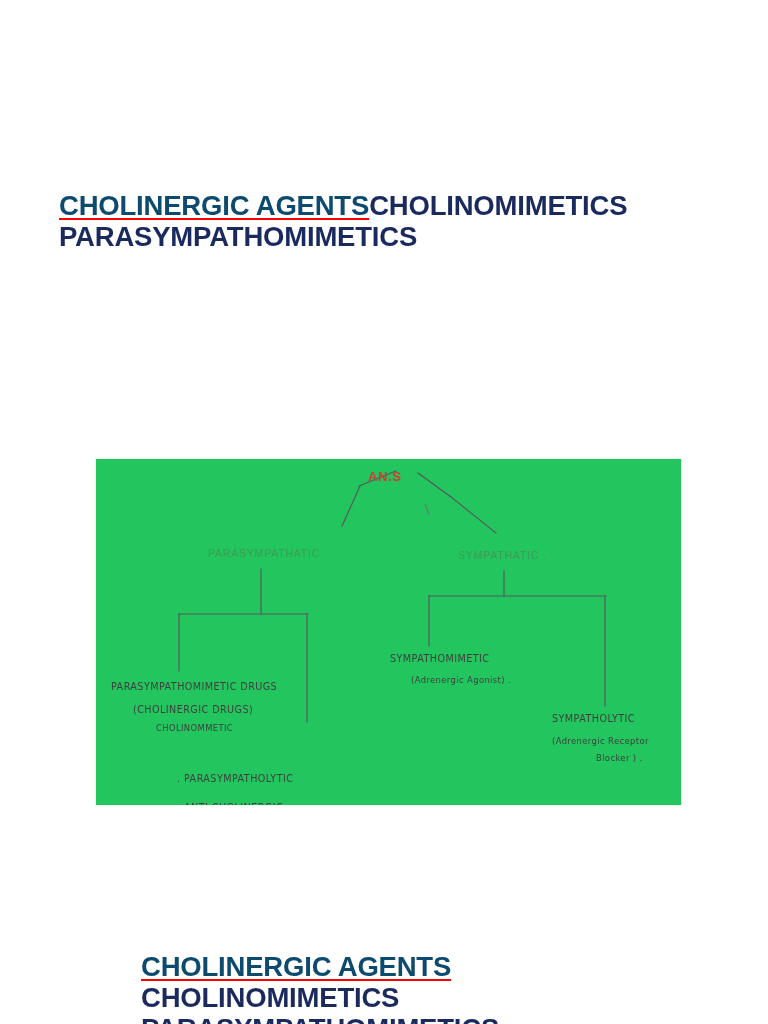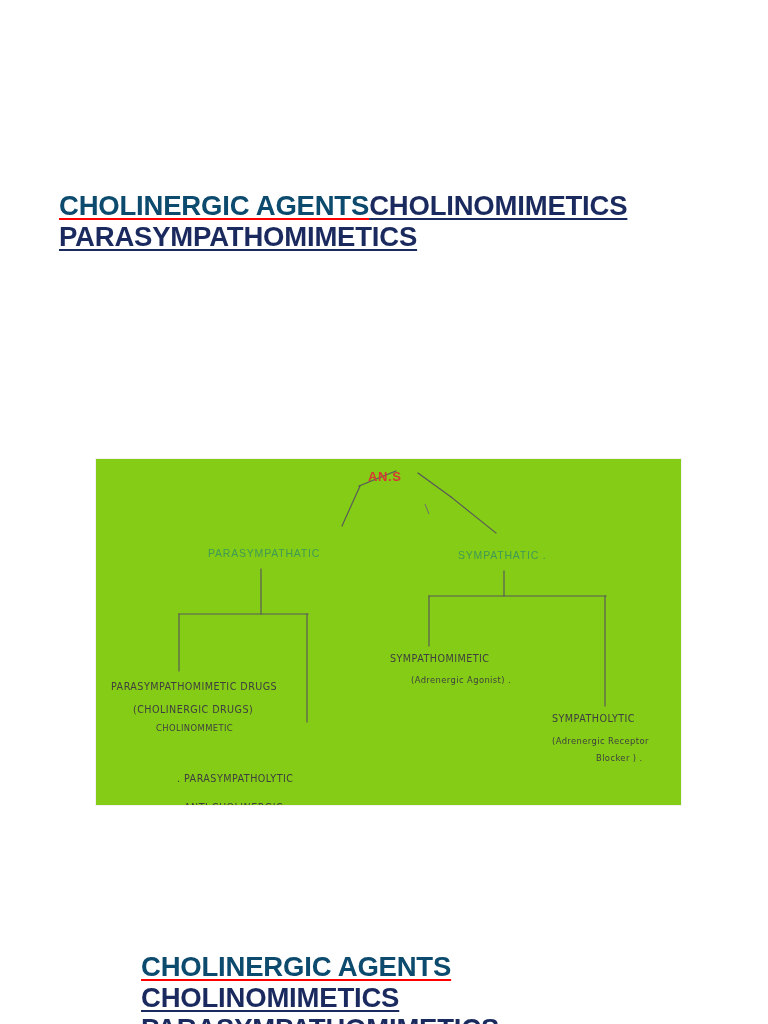--- a/index.html
+++ b/index.html
@@ -46,34 +46,33 @@
   }
   .t-red {
     color: #0c4a6e;
     text-decoration: underline;
     text-decoration-color: #ff0000;
     text-underline-offset: 3px;
     text-decoration-thickness: 2px;
   }
   .t-navy {
     color: #1b2a5e;
-    text-decoration: underline;
     text-decoration-color: #1b2a5e;
     text-underline-offset: 3px;
     text-decoration-thickness: 2px;
   }
 
   
   .scan {
     position: absolute;
     left: 96px;
     top: 459px;
     width: 585px;
     height: 346px;
-    background: #84cc16;
+    background: #22c55e;
     box-shadow: 0 0 0 1px #f2f2f2;
     text-align: center;
   }
   .scan svg {
     display: block;
     width: 585px;
     height: 346px;
   }
 
   .hw {

